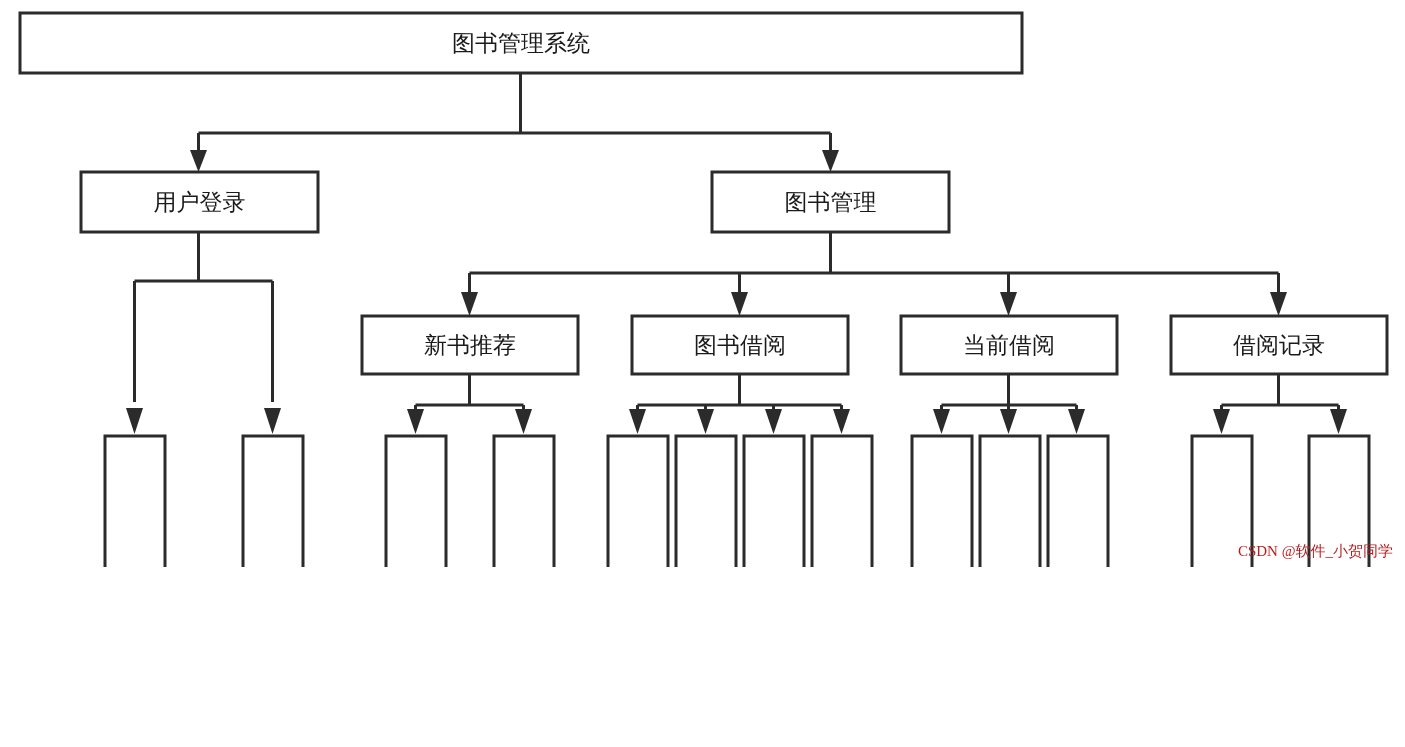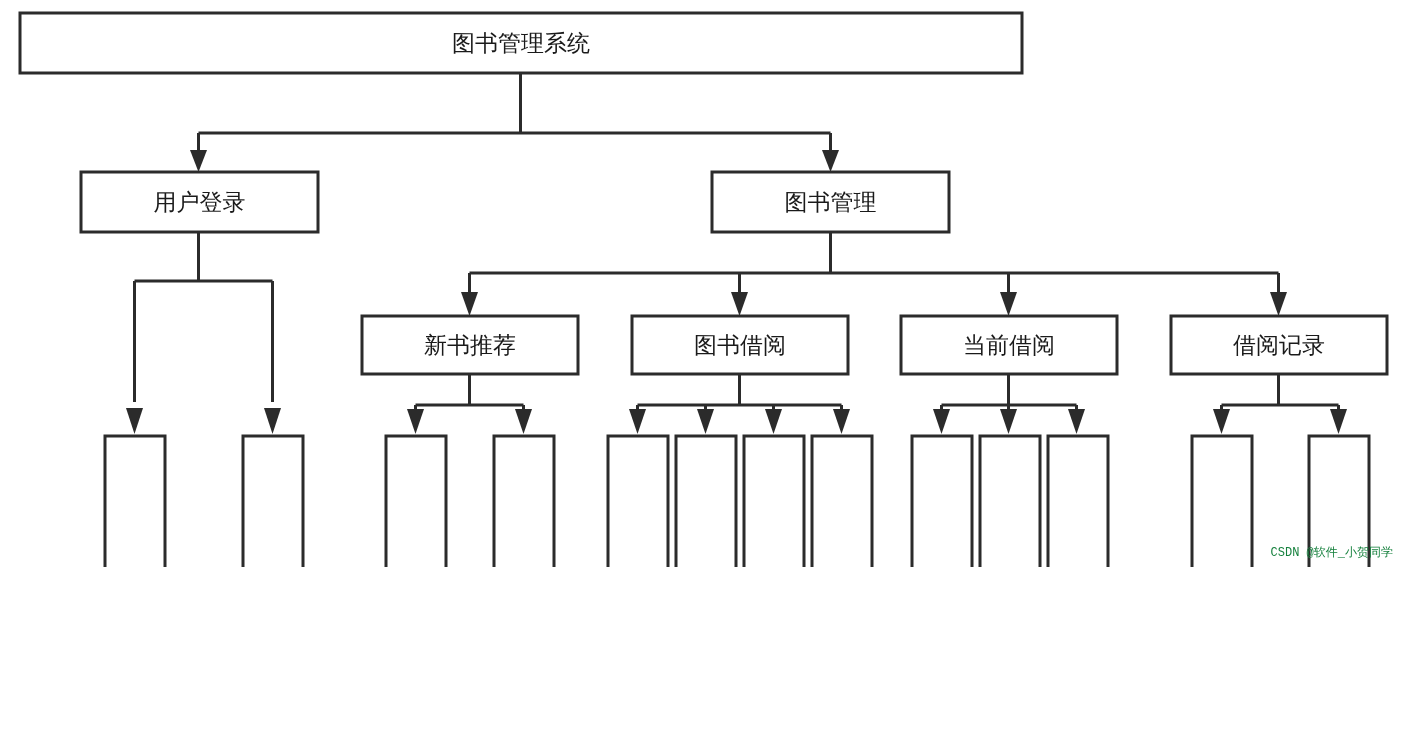--- a/index.html
+++ b/index.html
@@ -61,23 +61,23 @@
     align-items: center;
     justify-content: center;
     text-align: center;
     user-select: none;
     pointer-events: none;
   }
   .watermark {
     position: absolute;
     right: 12px;
     bottom: 6px;
-    font-family: Liberation Mono, monospace;
-    font-size: 12px;
-    color: #15803d;
+    font-family: Liberation Serif, serif;
+    font-size: 15px;
+    color: #b91c1c;
     white-space: nowrap;
     user-select: none;
   }
 </style>
 </head>
 <body>
 
 <div id="diagram-root">
 
   <svg class="flow" viewBox="0 0 1405 747">

